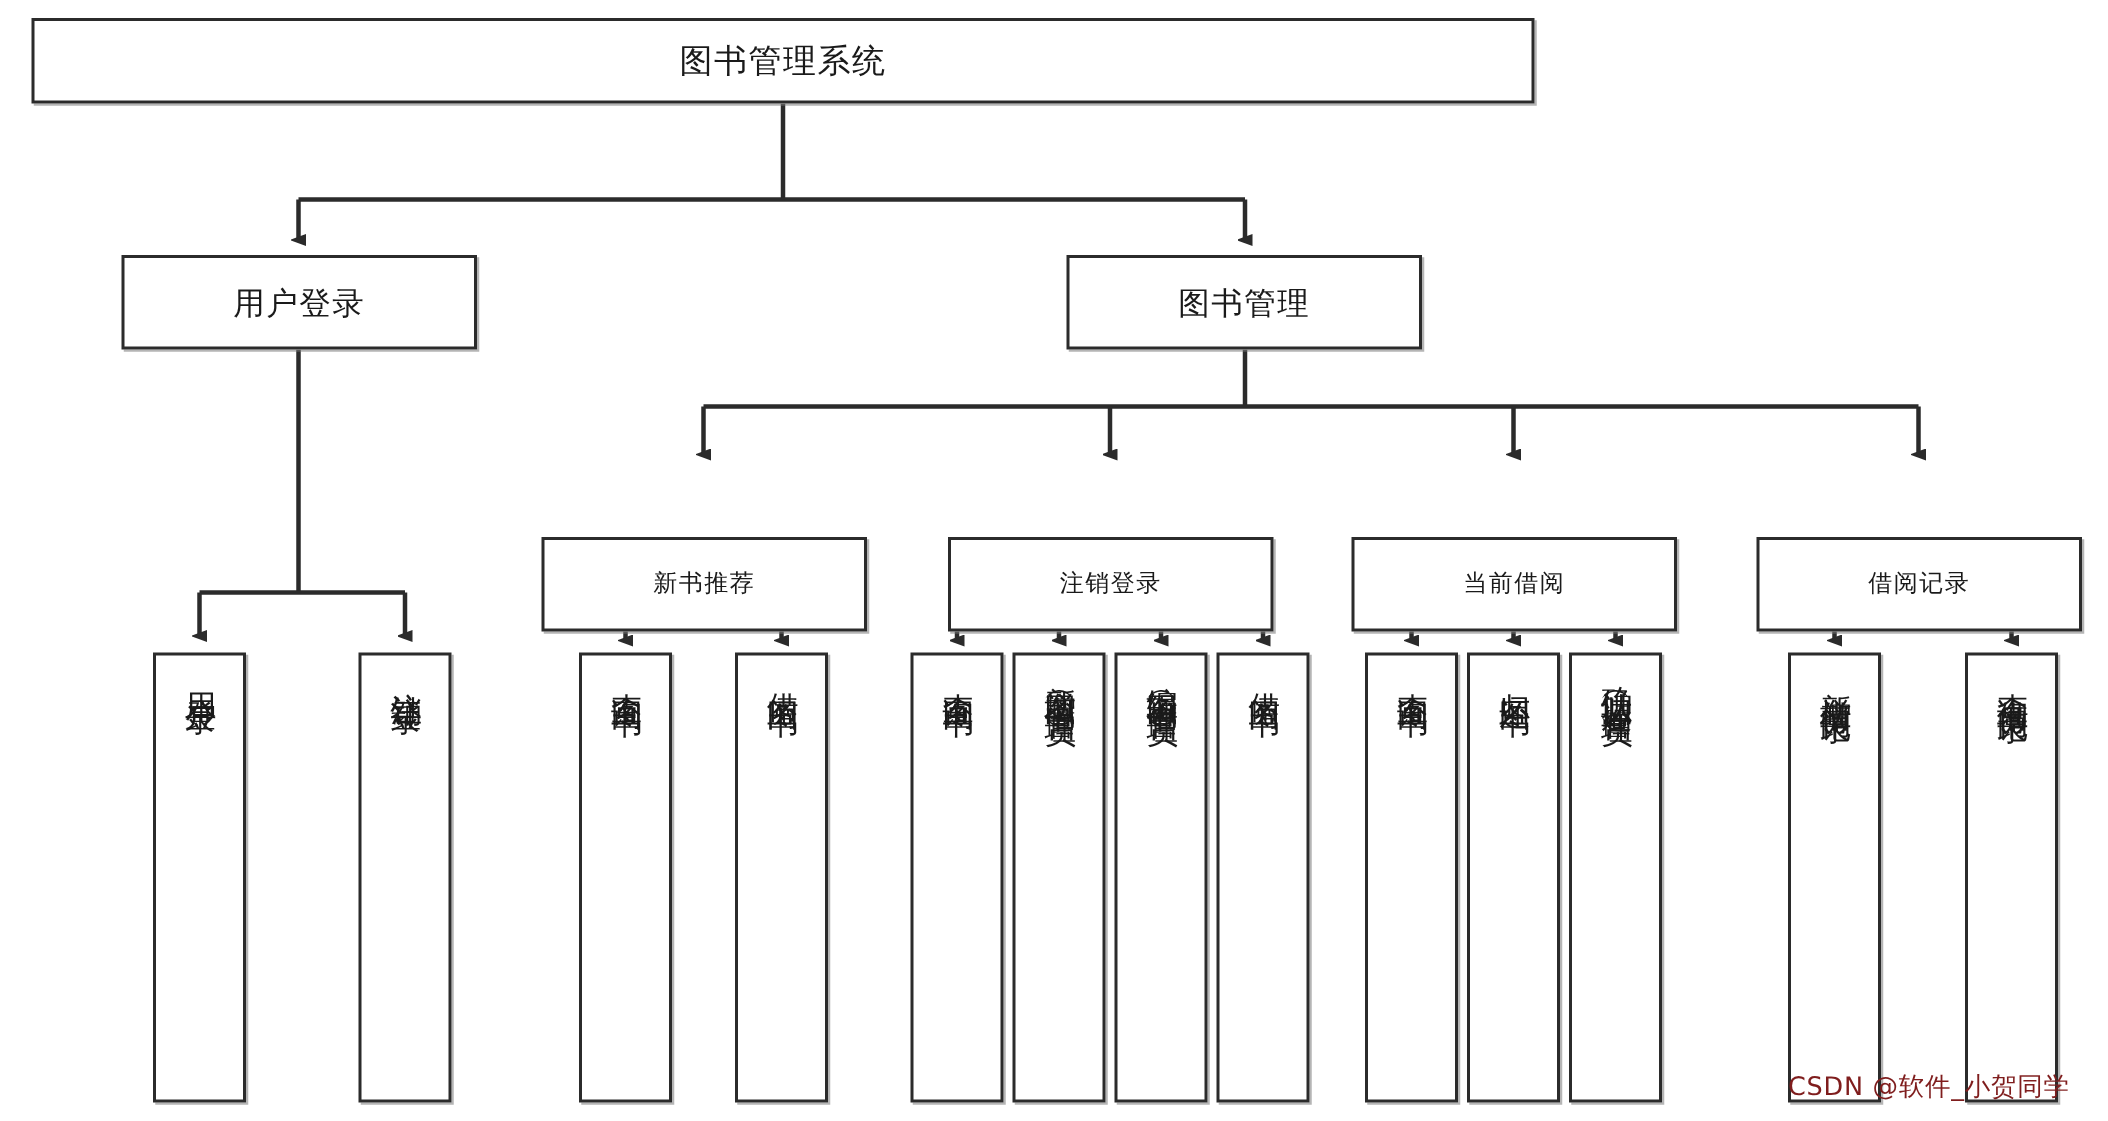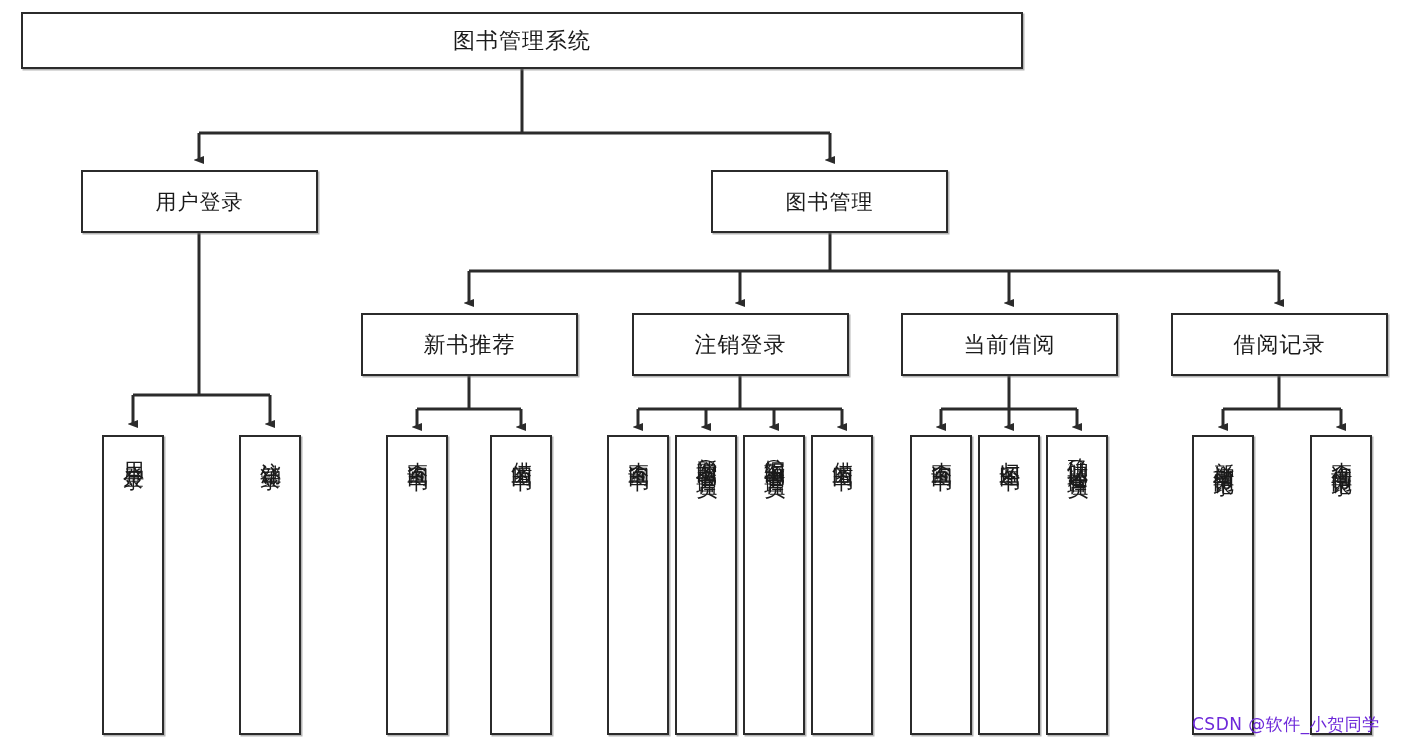--- a/index.html
+++ b/index.html
@@ -19,42 +19,42 @@
     background:#ffffff;
     border:2px solid #2b2b2b;
     display:flex;
     align-items:center;
     justify-content:center;
     color:#1a1a1a;
     box-shadow:1.5px 1.5px 0 rgba(120,120,120,.55);
   }
   .node.level0{ font-size:22px; letter-spacing:1px; }
   .node.level1{ font-size:21px; letter-spacing:1px; }
-  .node.level2{ font-size:22px; letter-spacing:1px; }
+  .node.level2{ font-size:16px; letter-spacing:1px;margin-top:45px; }
   .node.leaf{
     font-size:21px;
     writing-mode:vertical-rl;
     text-orientation:upright;
     line-height:1.12;
     letter-spacing:3px;
     align-items:center;
     justify-content:flex-start;
     padding-top:8px;
     white-space:nowrap;
   }
   .node.leaf.tall{ padding-top:4px; }
   svg#edges{
     position:absolute;left:0;top:0;width:1405px;height:747px;
     pointer-events:none;
   }
   #watermark{
     position:absolute;
     left:1192px;top:713px;
     font-size:17px;
-    color:#6d28d9;
+    color:#7f1d1d;
     letter-spacing:.5px;
     white-space:nowrap;
     user-select:none;
   }
 </style>
 </head>
 <body>
 
 <div id="diagram">
 

